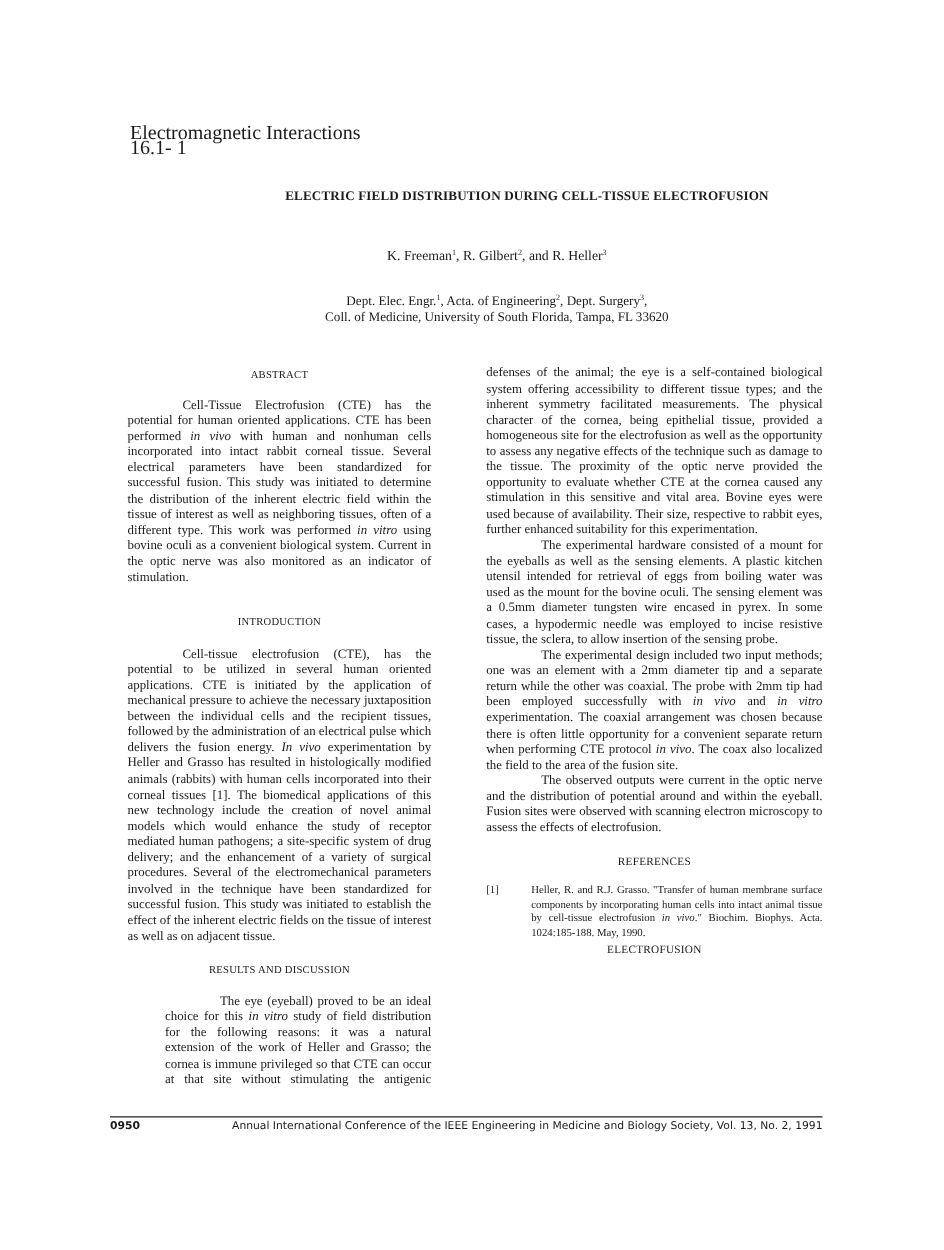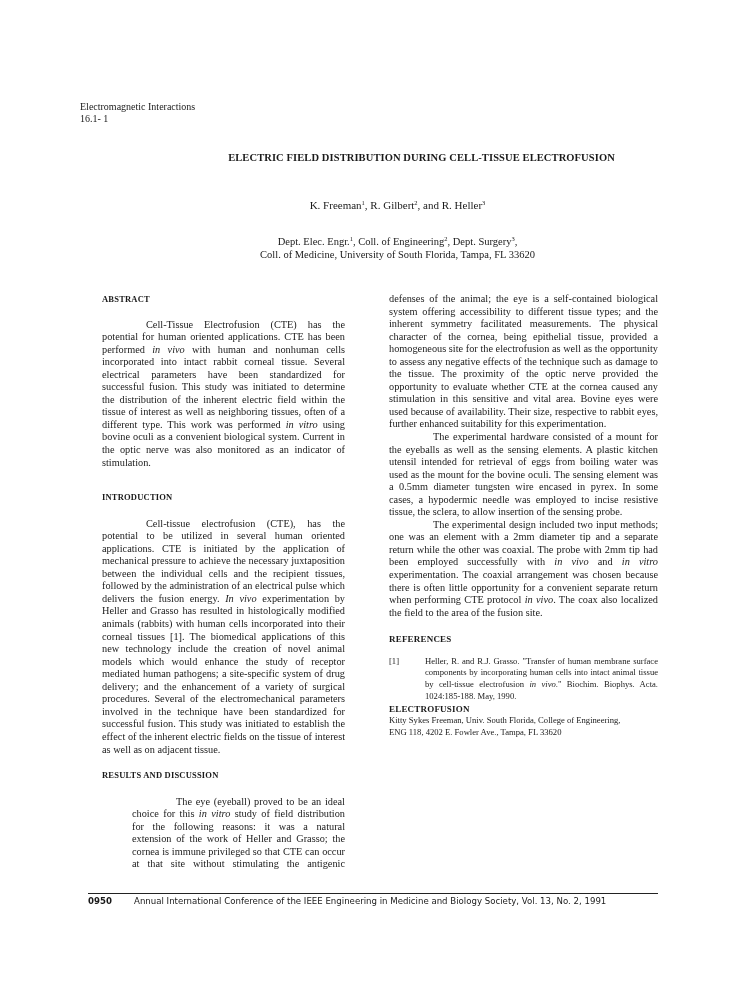--- a/index.html
+++ b/index.html
@@ -1,67 +1,67 @@
 <!DOCTYPE html>
 <html><head>
 <meta charset="utf-8">
 <style>
   html, body { margin:0; padding:0; background:#fff; }
   body { width:755px; height:1000px; position:relative; overflow:hidden;
          font-family:"Liberation Serif", "DejaVu Serif", serif; color:#1a1a1a; }
   .abs { position:absolute; }
-  .runhead { left:80px; top:101px; font-size:10px; line-height:11.5px; }
+  .runhead { left:104px; top:101px; font-size:16px; line-height:11.5px; }
   .title { left:0; width:755px; top:152px; text-align:center; font-size:10.5px; font-weight:bold; letter-spacing:0.1px;margin-left:44px; }
   .authors { left:0; width:755px; top:199px; text-align:center; font-size:11px; padding-left:40px; box-sizing:border-box; }
   .affil { left:0; width:755px; top:235px; text-align:center; font-size:10.5px; line-height:13px; padding-left:40px; box-sizing:border-box; }
   sup { font-size:6.5px; vertical-align:4px; line-height:0; }
   .col { width:243px; font-size:10.3px; line-height:12.55px; text-align:justify; }
   .col p { margin:0; text-indent:44px; }
   .col p.noind { text-indent:0; }
   .left { left:102px; top:293px; }
   .right { left:389px; top:293px; width:269px; }
-  .head { font-weight:bold; font-size:8.5px; margin:0; letter-spacing:0.2px; text-indent:0 !important; }
+  .head { text-align:center; font-weight:normal; font-size:8.5px; margin:0; letter-spacing:0.2px; text-indent:0 !important; }
   .head.big { font-size:9px; }
   .gap-abs { height:13px; }
   .gap-intro-before { height:22px; }
   .gap-intro-after { height:14px; }
   .gap-res-before { height:13px; }
   .gap-res-after { height:14px; }
   .gap-ref-before { height:14px; }
   .gap-ref-after { height:10px; }
   .ref { display:flex; font-size:8.6px; line-height:11.7px; }
   .ref .num { width:36px; flex:none; }
   .ref .txt { flex:1; text-align:justify; }
   .corr-head { margin-top:13px; margin-bottom:9px; }
   .corr { font-size:8.6px; line-height:11.7px; text-align:left; }
   i { font-style:italic; }
   .footer-rule { left:88px; top:893px; width:570px; height:1px; background:#222; }
   .footer { left:88px; top:896px; width:570px; font-family:"DejaVu Sans", sans-serif; font-size:8.6px; line-height:10.5px; }
   .footer .row1 { display:flex; }
   .footer .pg { font-weight:bold; width:46px; flex:none; }
-  .footer .conf { flex:1; text-align:left; }
+  .footer .conf { flex:1; text-align:right; }
   .footer .row2 { text-align:right; font-size:7.5px; }
 </style>
 </head>
 <body>
 
 <div class="abs runhead">
   <div>Electromagnetic Interactions</div>
   <div>16.1- 1</div>
 </div>
 
 <div class="abs title">ELECTRIC FIELD DISTRIBUTION DURING CELL-TISSUE ELECTROFUSION</div>
 
 <div class="abs authors">
   <span>K. Freeman</span><sup>1</sup><span>, R. Gilbert</span><sup>2</sup><span>, and R. Heller</span><sup>3</sup>
 </div>
 
 <div class="abs affil">
   <div>
-    <span>Dept. Elec. Engr.</span><sup>1</sup><span>, Coll. of Engineering</span><sup>2</sup><span>, Dept. Surgery</span><sup>3</sup><span>,</span>
+    <span>Dept. Elec. Engr.</span><sup>1</sup><span>, Acta. of Engineering</span><sup>2</sup><span>, Dept. Surgery</span><sup>3</sup><span>,</span>
   </div>
   <div>Coll. of Medicine, University of South Florida, Tampa, FL 33620</div>
 </div>
 
 <div class="abs col left">
   <p class="head">ABSTRACT</p>
   <div class="gap-abs"></div>
   <p><span>Cell-Tissue Electrofusion (CTE) has the potential for human oriented applications. CTE has been performed </span><i>in vivo</i><span> with human and nonhuman cells incorporated into intact rabbit corneal tissue. Several electrical parameters have been standardized for successful fusion. This study was initiated to determine the distribution of the inherent electric field within the tissue of interest as well as neighboring tissues, often of a different type. This work was performed </span><i>in vitro</i><span> using bovine oculi as a convenient biological system. Current in the optic nerve was also monitored as an indicator of stimulation.</span></p>
 
   <div class="gap-intro-before"></div>
@@ -72,34 +72,31 @@
   <div class="gap-res-before"></div>
   <p class="head">RESULTS AND DISCUSSION</p>
   <div class="gap-res-after"></div>
   <p style="text-align-last:justify;margin-left:30px;"><span>The eye (eyeball) proved to be an ideal choice for this </span><i>in vitro</i><span> study of field distribution for the following reasons: it was a natural extension of the work of Heller and Grasso; the cornea is immune privileged so that CTE can occur at that site without stimulating the antigenic</span></p>
 </div>
 
 <div class="abs col right">
   <p class="noind">defenses of the animal; the eye is a self-contained biological system offering accessibility to different tissue types; and the inherent symmetry facilitated measurements. The physical character of the cornea, being epithelial tissue, provided a homogeneous site for the electrofusion as well as the opportunity to assess any negative effects of the technique such as damage to the tissue. The proximity of the optic nerve provided the opportunity to evaluate whether CTE at the cornea caused any stimulation in this sensitive and vital area. Bovine eyes were used because of availability. Their size, respective to rabbit eyes, further enhanced suitability for this experimentation.</p>
   <p>The experimental hardware consisted of a mount for the eyeballs as well as the sensing elements. A plastic kitchen utensil intended for retrieval of eggs from boiling water was used as the mount for the bovine oculi. The sensing element was a 0.5mm diameter tungsten wire encased in pyrex. In some cases, a hypodermic needle was employed to incise resistive tissue, the sclera, to allow insertion of the sensing probe.</p>
   <p><span>The experimental design included two input methods; one was an element with a 2mm diameter tip and a separate return while the other was coaxial. The probe with 2mm tip had been employed successfully with </span><i>in vivo</i><span> and </span><i>in vitro</i><span> experimentation. The coaxial arrangement was chosen because there is often little opportunity for a convenient separate return when performing CTE protocol </span><i>in vivo</i><span>. The coax also localized the field to the area of the fusion site.</span></p>
+  <p>The observed outputs were current in the optic nerve and the distribution of potential around and within the eyeball. Fusion sites were observed with scanning electron microscopy to assess the effects of electrofusion.</p>
 
   <div class="gap-ref-before"></div>
   <p class="head big">REFERENCES</p>
   <div class="gap-ref-after"></div>
   <div class="ref">
     <span class="num">[1]</span>
     <span class="txt"><span>Heller, R. and R.J. Grasso. "Transfer of human membrane surface components by incorporating human cells into intact animal tissue by cell-tissue electrofusion </span><i>in vivo</i><span>." Biochim. Biophys. Acta. 1024:185-188. May, 1990.</span></span>
   </div>
 
   <p class="head big corr-head">ELECTROFUSION</p>
-  <div class="corr">
-    <div>Kitty Sykes Freeman, Univ. South Florida, College of Engineering,</div>
-    <div>ENG 118, 4202 E. Fowler Ave., Tampa, FL 33620</div>
-  </div>
 </div>
 
 <div class="abs footer-rule"></div>
 <div class="abs footer">
   <div class="row1">
     <span class="pg">0950</span>
     <span class="conf">Annual International Conference of the IEEE Engineering in Medicine and Biology Society, Vol. 13, No. 2, 1991</span>
   </div>
 </div>
 

